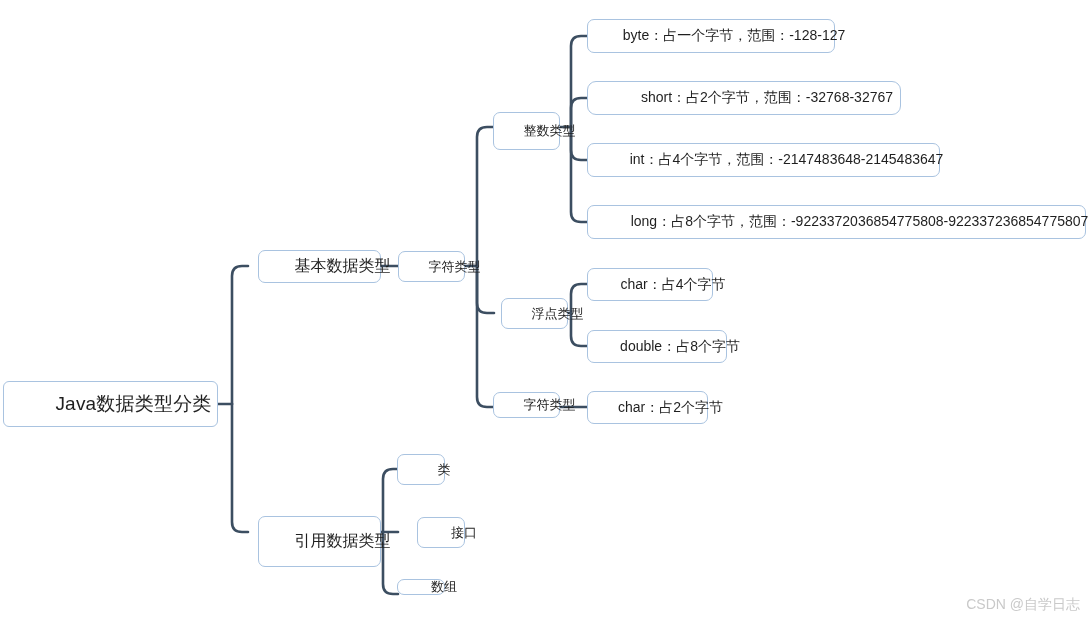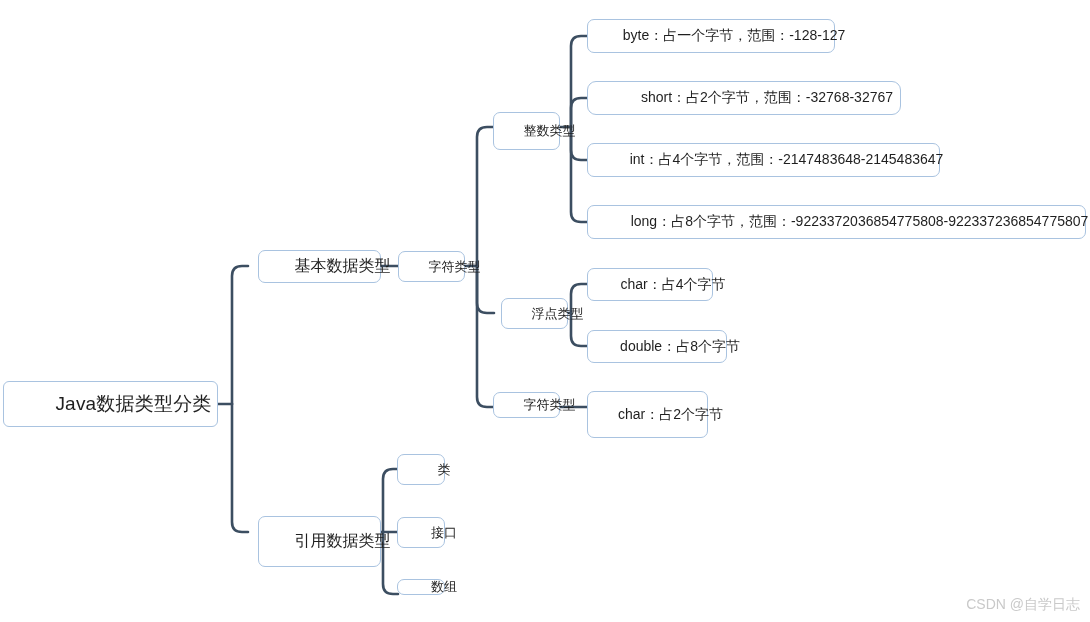--- a/index.html
+++ b/index.html
@@ -151,29 +151,29 @@
   </div>
 
   <div class="node leaf" style="left:587px; top:268px; width:126px; height:33px;">
     <span>char：占4个字节</span>
   </div>
 
   <div class="node leaf" style="left:587px; top:330px; width:140px; height:33px;">
     <span>double：占8个字节</span>
   </div>
 
-  <div class="node leaf" style="left:587px; top:391px; width:121px; height:47px;">
+  <div class="node leaf" style="left:587px; top:391px; width:121px; height:33px;">
     <span>char：占2个字节</span>
   </div>
 
   <div class="node tiny" style="left:397px; top:454px; width:31px; height:31px;">
     <span>类</span>
   </div>
 
-  <div class="node tiny" style="left:397px; top:517px; width:40px; height:31px;">
+  <div class="node tiny" style="left:417px; top:517px; width:40px; height:31px;">
     <span>接口</span>
   </div>
 
   <div class="node tiny" style="left:397px; top:579px; width:40px; height:16px;justify-content:center;">
     <span>数组</span>
   </div>
 
   <div class="watermark">CSDN @自学日志</div>
 
 </div>

